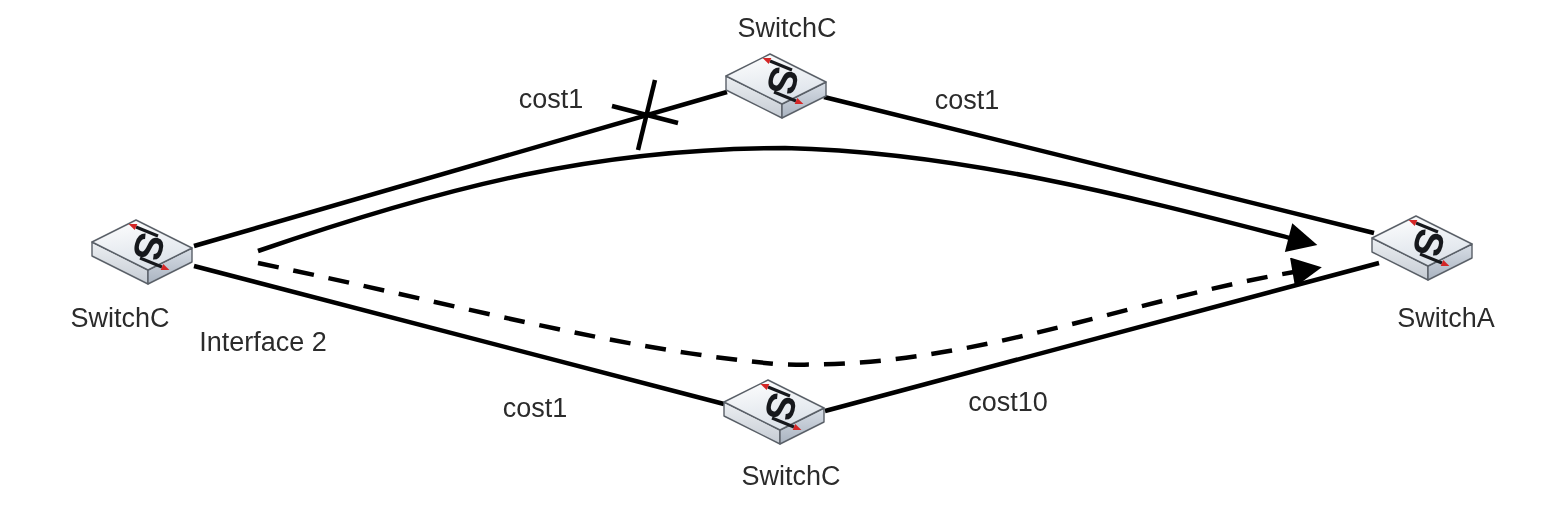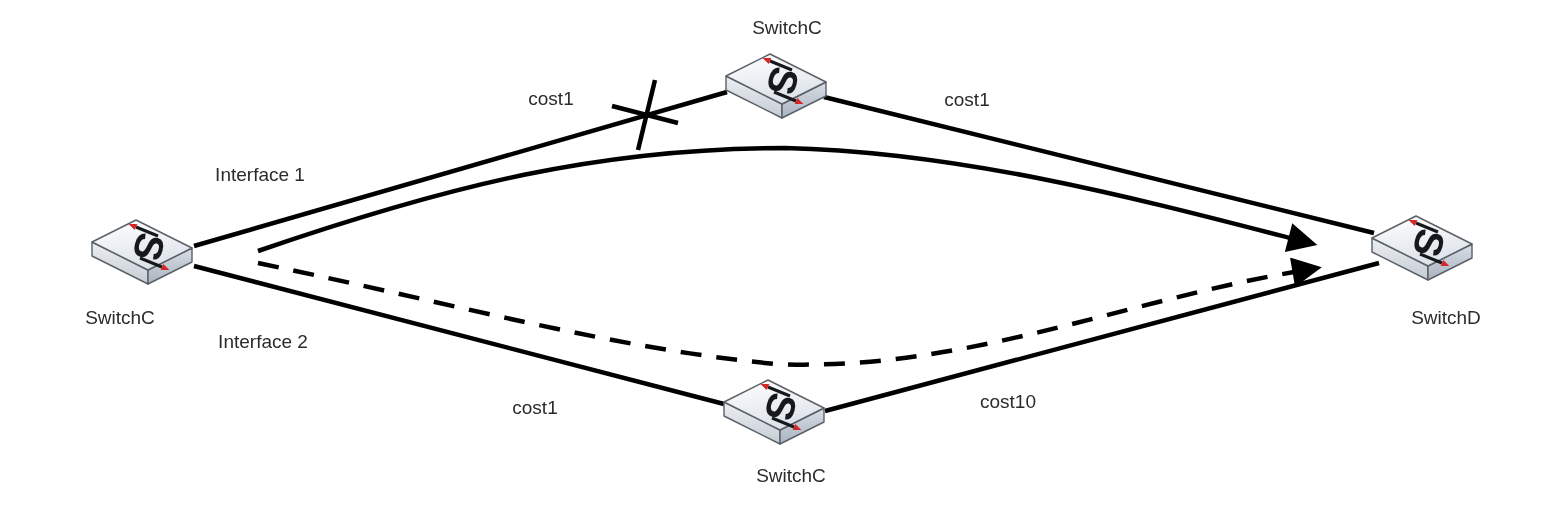--- a/index.html
+++ b/index.html
@@ -9,21 +9,21 @@
   }
   .lines{position:absolute;left:0;top:0;z-index:1;}
   .link{stroke:var(--line,#000);stroke-width:4.5;fill:none;}
   .flow{stroke:var(--line,#000);stroke-width:4.5;fill:none;}
   .flow.dashed{stroke-dasharray:21 15;}
   .cross{stroke:var(--line,#000);stroke-width:4.5;}
   .ah{fill:var(--line,#000);}
   .node-icon{position:absolute;width:112px;height:72px;z-index:2;overflow:visible;}
   .lbl{
     position:absolute;transform:translateX(-50%);z-index:3;
-    font-size:19px;line-height:28px;color:var(--text,#2b2b2b);white-space:nowrap;
+    font-size:27px;line-height:28px;color:var(--text,#2b2b2b);white-space:nowrap;
   }
   .face{stroke:#5a6068;stroke-width:1.4;stroke-linejoin:round;}
   .sglyph{font-family:"Liberation Sans",sans-serif;font-size:40px;font-weight:700;
     fill:#16181c;text-anchor:middle;}
   .sh{stroke:#16181c;stroke-width:3;}
   .red{fill:var(--arrow_red,#d42626);}
 </style>
 </head>
 <body>
 
@@ -86,25 +86,24 @@
       <use href="#switch-icon"></use>
     </svg>
   <svg class="node-icon" style="left:720px;top:52px">
       <use href="#switch-icon"></use>
     </svg>
   <svg class="node-icon" style="left:718px;top:378px">
       <use href="#switch-icon"></use>
     </svg>
 
   <div class="lbl" style="left:120px;top:304px">SwitchC</div>
-  <div class="lbl" style="left:1446px;top:304px">SwitchD</div>
+  <div class="lbl" style="left:1446px;top:304px">SwitchA</div>
   <div class="lbl" style="left:787px;top:14px">SwitchC</div>
   <div class="lbl" style="left:791px;top:462px">SwitchC</div>
 
-  <div class="lbl" style="left:260px;top:161px">Interface 1</div>
   <div class="lbl" style="left:263px;top:328px">Interface 2</div>
 
   <div class="lbl" style="left:551px;top:85px">cost1</div>
   <div class="lbl" style="left:967px;top:86px">cost1</div>
   <div class="lbl" style="left:535px;top:394px">cost1</div>
   <div class="lbl" style="left:1008px;top:388px">cost10</div>
 
 </div>
 
 </body></html>

